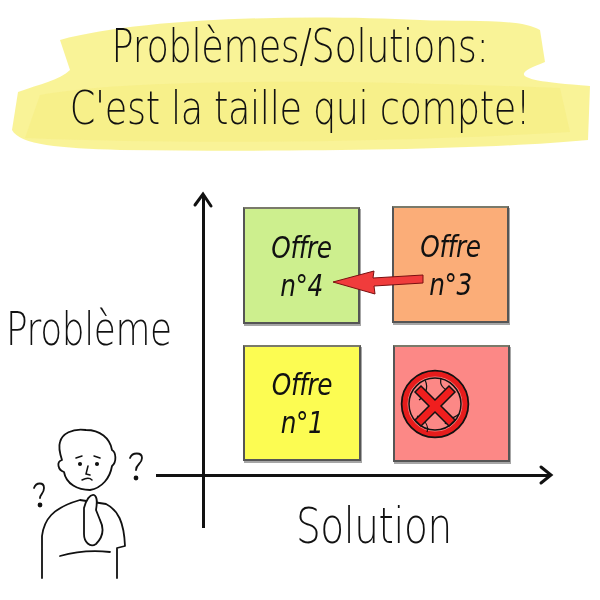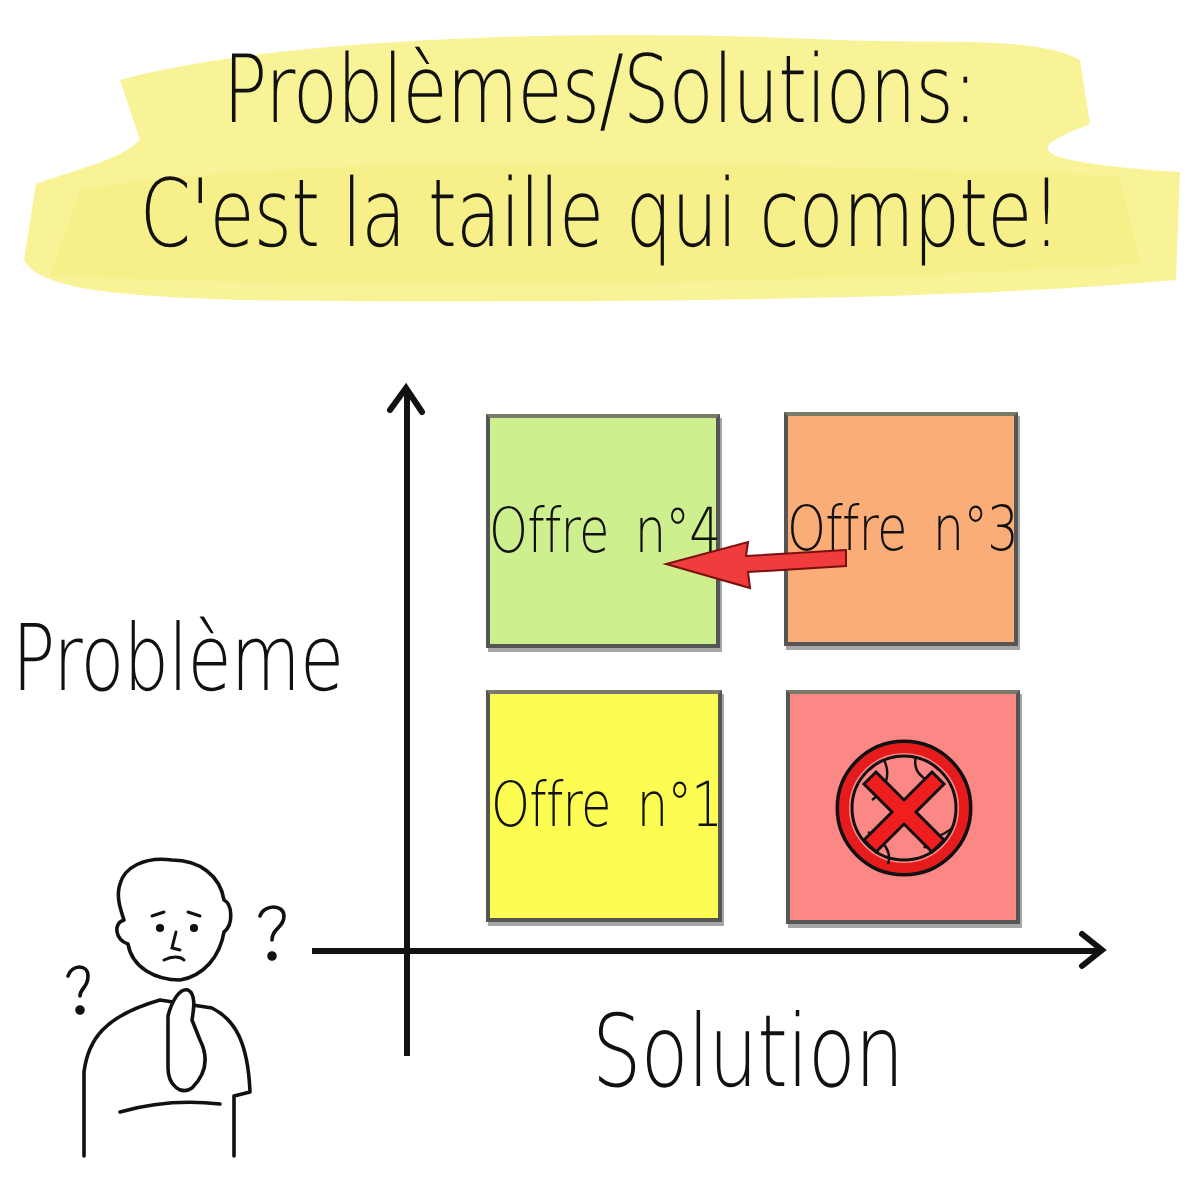--- a/index.html
+++ b/index.html
@@ -3,21 +3,21 @@
   <meta charset="utf-8">
   <style>
     html, body { margin: 0; padding: 0; background: #ffffff; }
     body { width: 600px; height: 600px; position: relative; overflow: hidden;
            font-family: "DejaVu Sans", sans-serif; color: #111; }
     .hand { font-family: "DejaVu Sans", sans-serif; font-weight: 300; letter-spacing: -0.5px; }
     .title-line { position: absolute; width: 600px; text-align: center; font-size: 47px; line-height: 1; color:#111; transform: scaleX(0.78); transform-origin: center; }
     #title1 { top: 22px; }
     #title2 { top: 84px; }
     .axis { position: absolute; background: #111; }
-    .note { position: absolute; box-sizing: border-box; border: 2px solid #555; border-top-color:#7a7a6a; box-shadow: 1px 2px 0 rgba(0,0,0,0.35); display:flex; flex-direction:row; align-items:center; justify-content:center; }
+    .note { position: absolute; box-sizing: border-box; border: 2px solid #555; border-top-color:#7a7a6a; box-shadow: 1px 2px 0 rgba(0,0,0,0.35); display:flex; flex-direction:column; justify-content:center;font-style:italic; }
     .note .lbl { font-size: 31px; line-height: 38px; transform: scaleX(0.8); color:#111; text-align:center; }
     #ylabel { position:absolute; left: 6px; top: 302px; font-size: 46px; transform: scaleX(0.78); transform-origin: left center; color:#111; }
     #xlabel { position:absolute; left: 296px; top: 497px; font-size: 50px; transform: scaleX(0.78); transform-origin: left center; color:#111; }
     svg { position:absolute; left:0; top:0; }
   </style>
 </head>
 <body>
 
 <svg width="600" height="160" viewBox="0 0 600 160">
   <path d="M60,40 C140,18 300,14 420,20 C470,22 520,18 540,30 L545,62 C520,72 500,80 590,86 L588,140 C480,150 300,152 120,150 C60,148 20,145 12,130 L18,92 C40,84 60,80 70,70 Z" fill="#f8f28c" opacity="0.9"></path>

